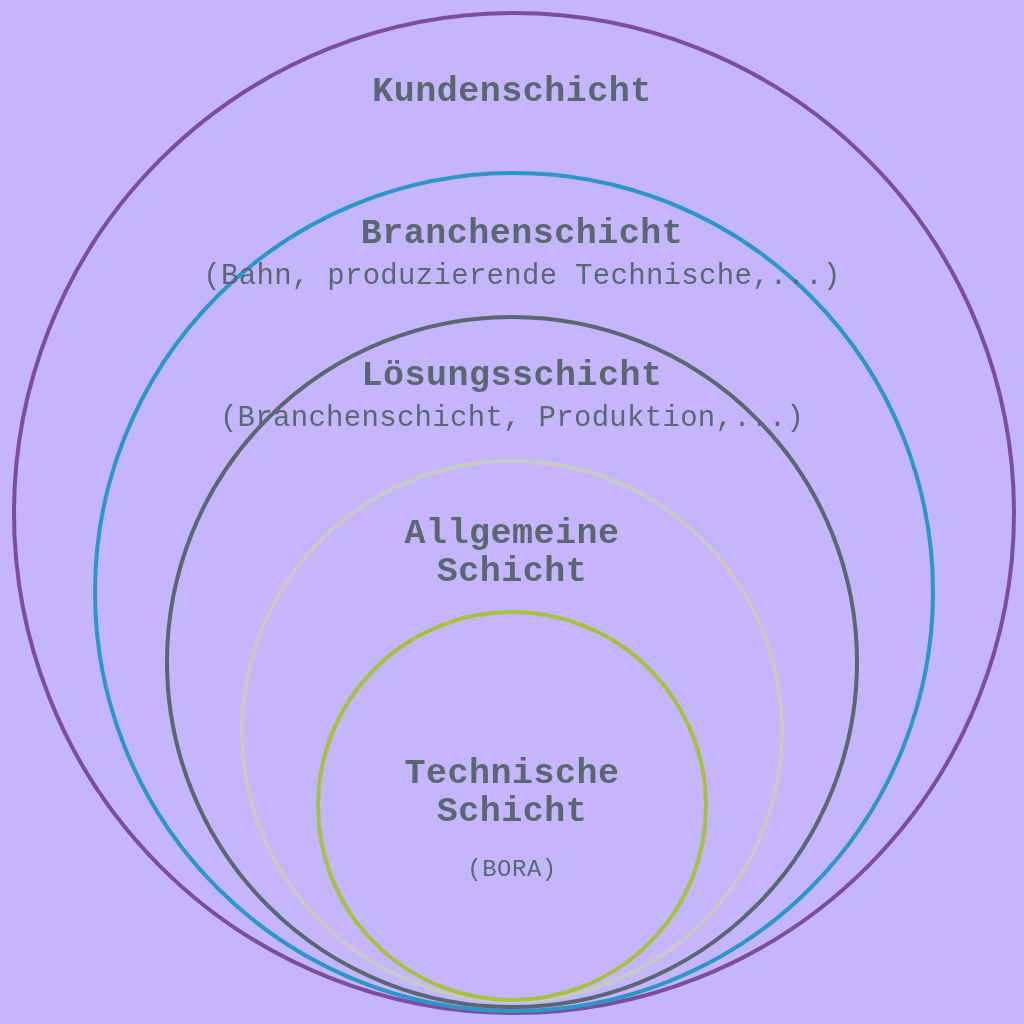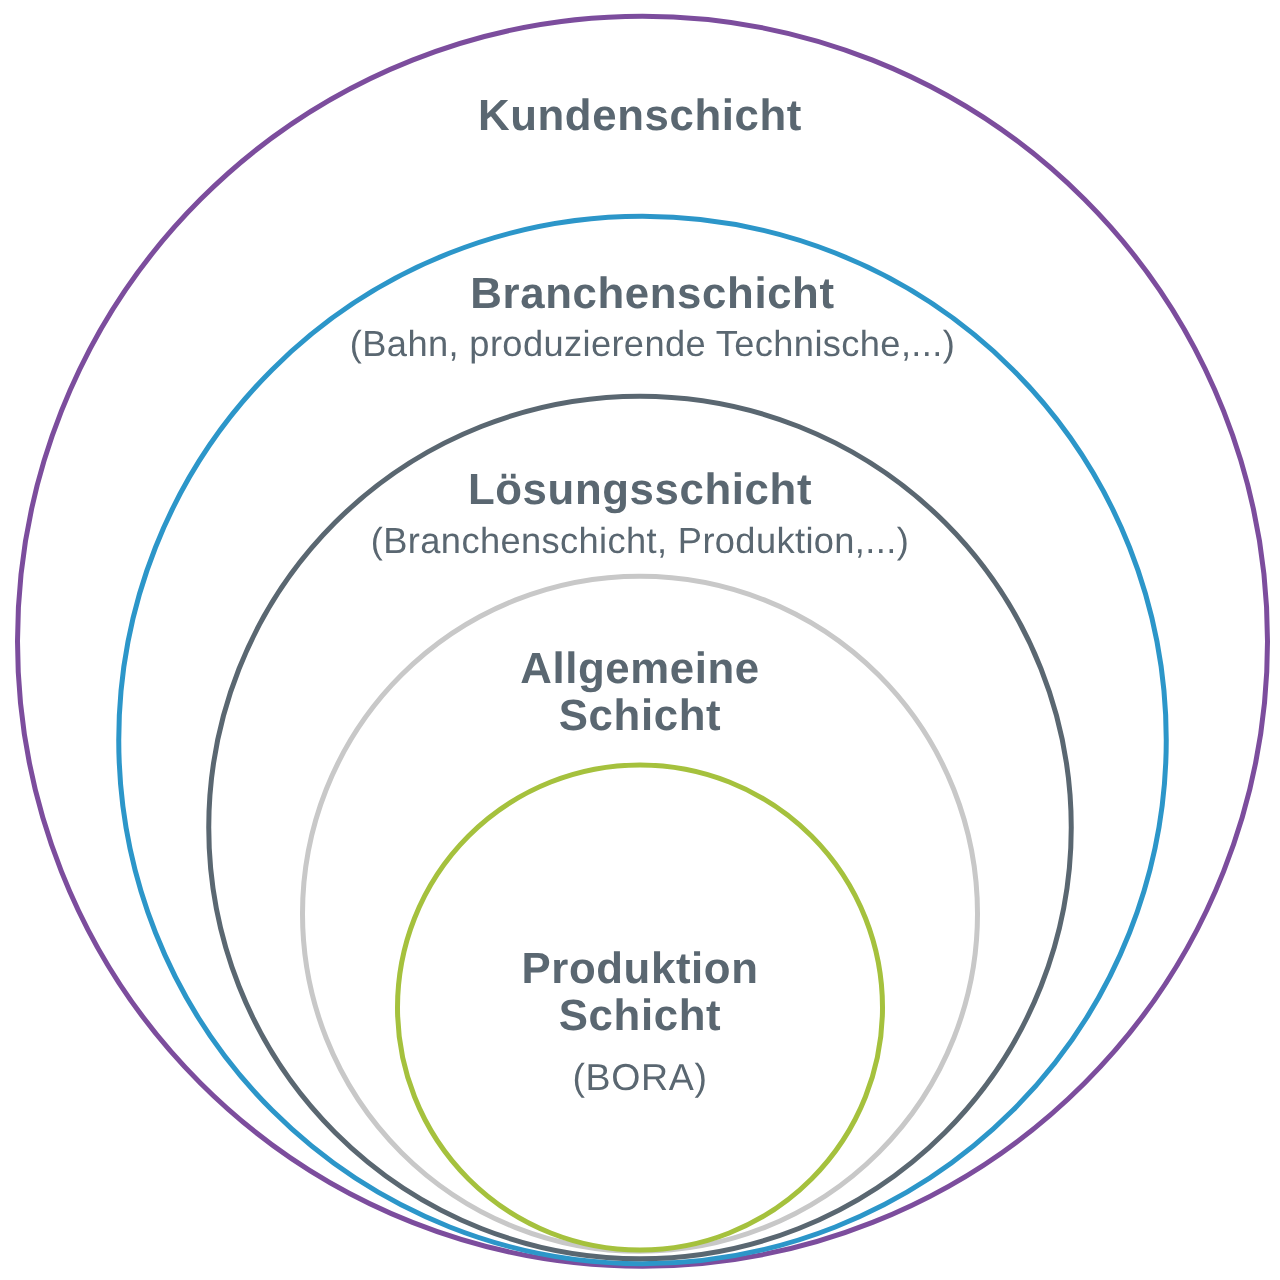--- a/index.html
+++ b/index.html
@@ -8,21 +8,22 @@
     width: 1024px;
     height: 1024px;
     background: #000000;
     font-family: "Liberation Sans", sans-serif;
     overflow: hidden;
   }
   .stage {
     position: relative;
     width: 1024px;
     height: 1024px;
-    background: #ffffff;
+    background: #c4b5fd;
+    font-family: Liberation Mono, monospace;
   }
   .stage svg {
     position: absolute;
     left: 0;
     top: 0;
   }
   .layer-label {
     position: absolute;
     left: 0;
     width: 1024px;
@@ -37,28 +38,28 @@
     white-space: pre-line;
   }
   .layer-subtitle {
     font-size: 29px;
     font-weight: normal;
     letter-spacing: 0.3px;
     margin-top: 6px;
     white-space: pre-line;
   }
   .layer-note {
-    font-size: 30px;
+    font-size: 24px;
     font-weight: normal;
     letter-spacing: 0.5px;
-    margin-top: 14px;
+    margin-top: 24px;
   }
   .pos-kunden   { top: 74px;  }
   .pos-branchen { top: 216px; }
-  .pos-loesung  { top: 373px; }
+  .pos-loesung  { top: 358px; }
   .pos-allgemein{ top: 516px; }
   .pos-technik  { top: 756px; }
 </style>
 </head>
 <body>
 
 <div class="stage">
 
   <svg id="circles-svg" width="1024" height="1024" viewBox="0 0 1024 1024">
       <circle cx="514" cy="513" r="500" fill="none" stroke="#7c4d9d" stroke-width="4"></circle>
@@ -81,18 +82,18 @@
     <div class="layer-title">Lösungsschicht</div>
     <div class="layer-subtitle">(Branchenschicht, Produktion,...)</div>
   </div>
 
   <div class="layer-label pos-allgemein" style="color: rgb(90, 103, 113);">
     <div class="layer-title">Allgemeine
 Schicht</div>
   </div>
 
   <div class="layer-label pos-technik" style="color: rgb(90, 103, 113);">
-    <div class="layer-title">Produktion
+    <div class="layer-title">Technische
 Schicht</div>
     <div class="layer-note">(BORA)</div>
   </div>
 
 </div>
 
 </body></html>

